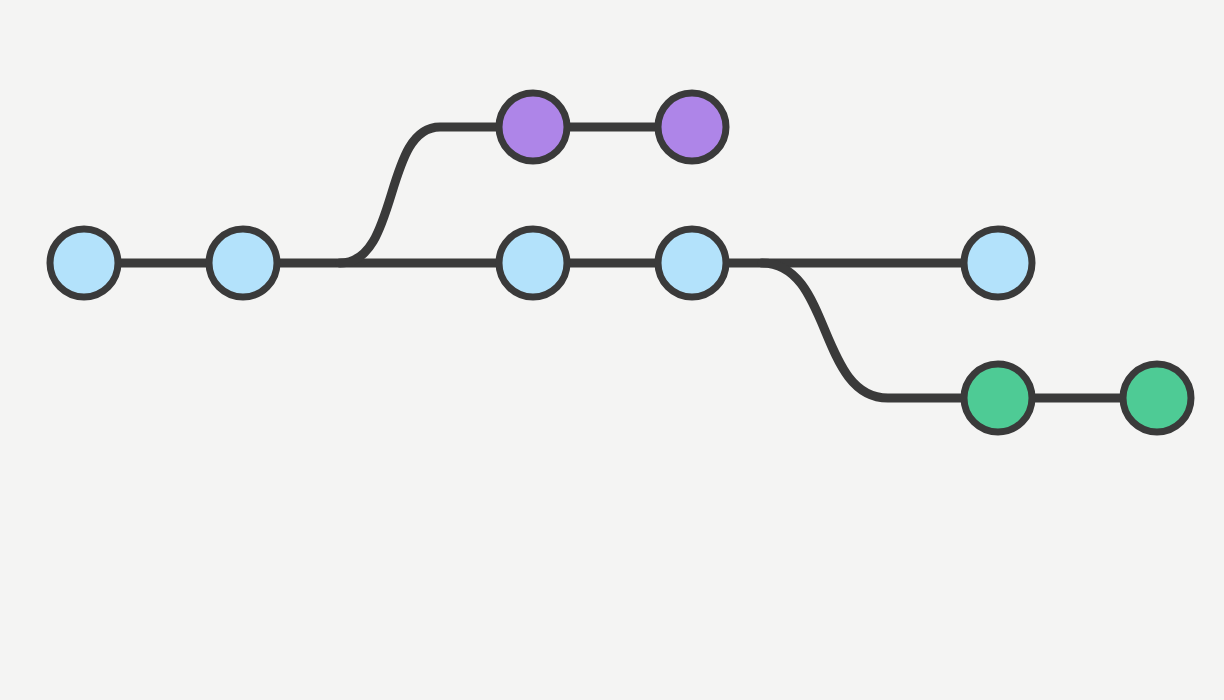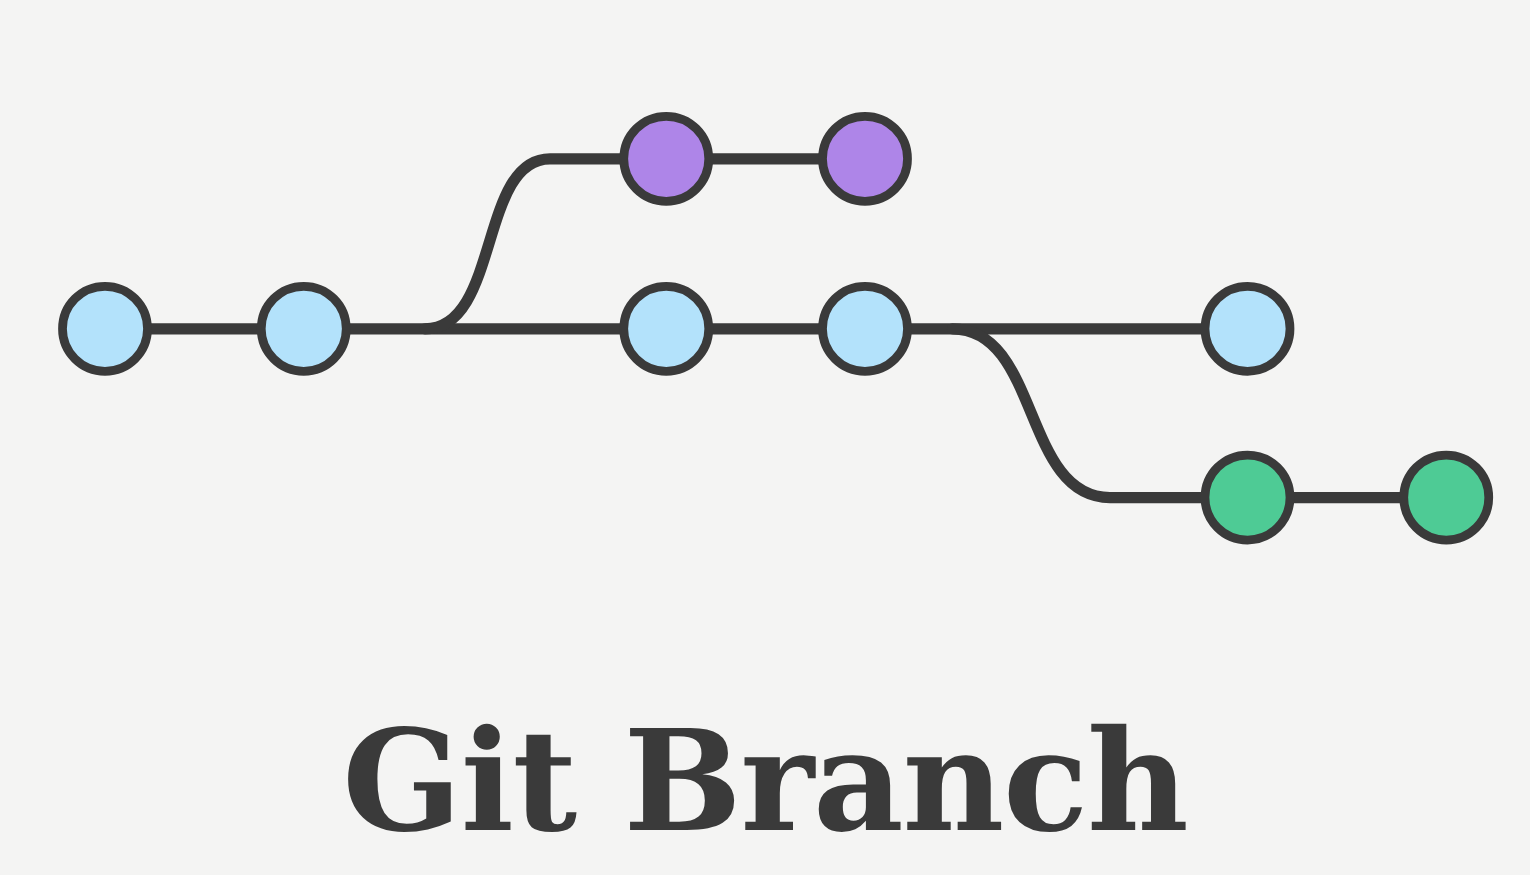--- a/index.html
+++ b/index.html
@@ -62,15 +62,14 @@
     <circle cx="998" cy="263" r="34" fill="#B3E2FB" stroke="#3A3A3A" stroke-width="7"></circle>
 
     <circle cx="533" cy="127" r="34" fill="#AE85E8" stroke="#3A3A3A" stroke-width="7"></circle>
     <circle cx="692" cy="127" r="34" fill="#AE85E8" stroke="#3A3A3A" stroke-width="7"></circle>
 
     <circle cx="998" cy="398" r="34" fill="#4ECB95" stroke="#3A3A3A" stroke-width="7"></circle>
     <circle cx="1157" cy="398" r="34" fill="#4ECB95" stroke="#3A3A3A" stroke-width="7"></circle>
 
   </svg>
 
-  <div id="title">Git Branch</div>
 
 </div>
 
 </body></html>

